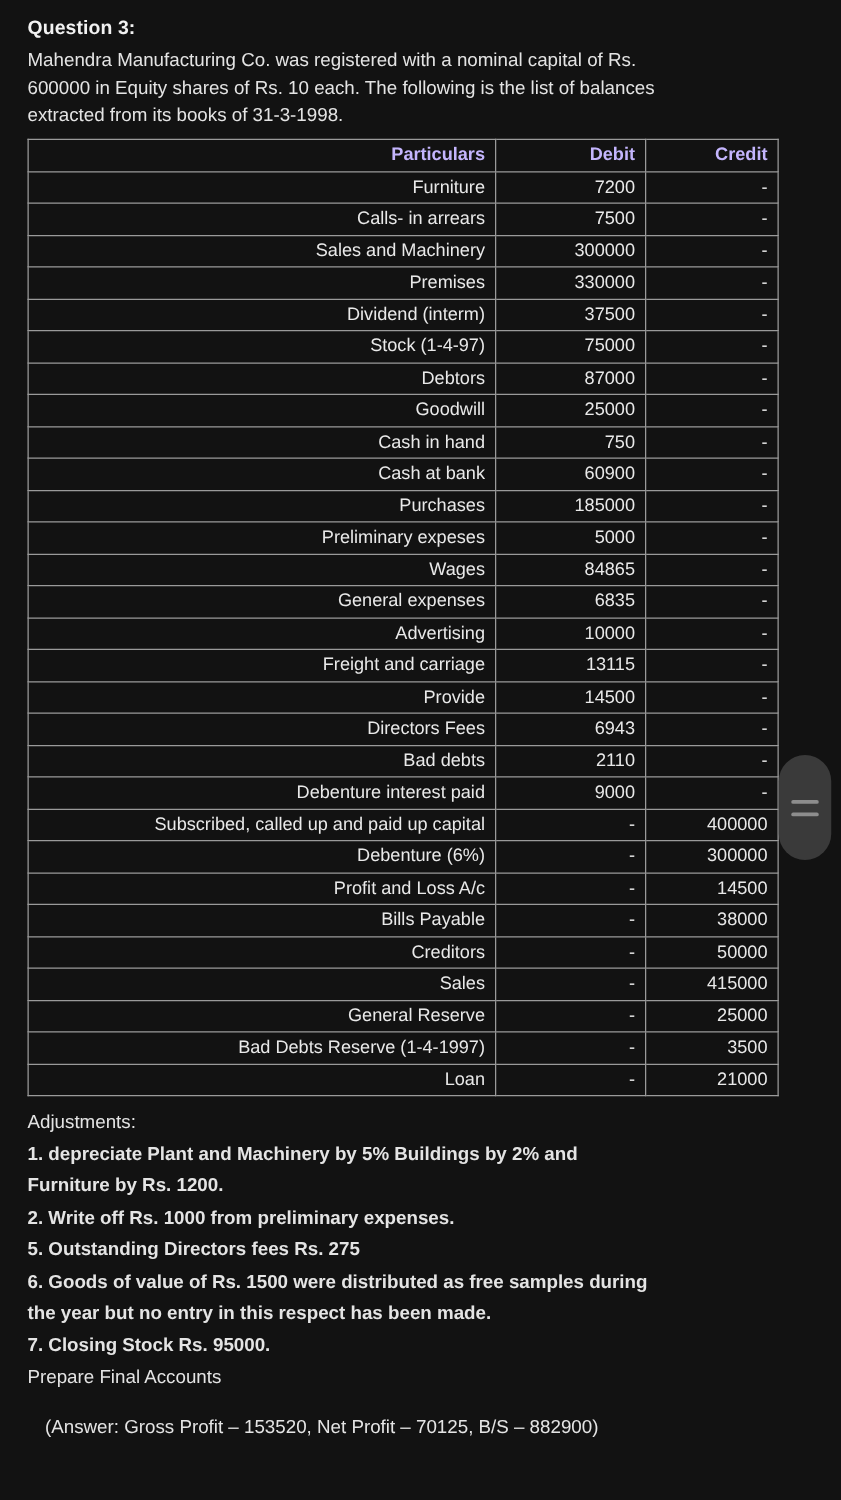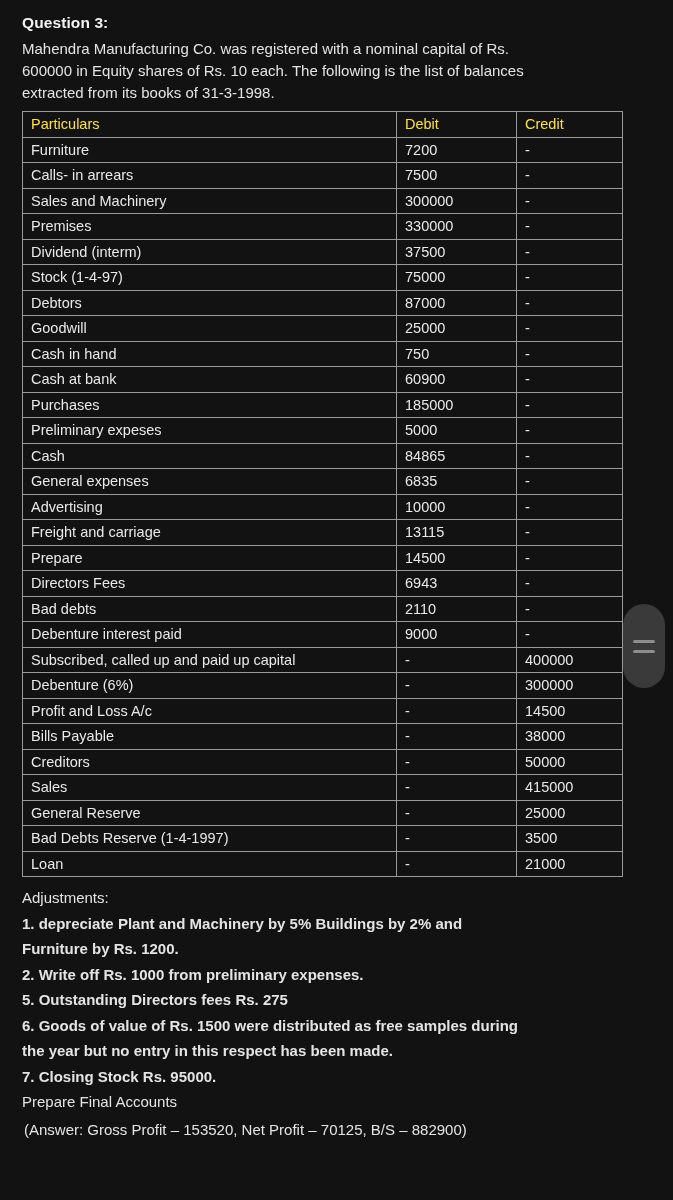--- a/index.html
+++ b/index.html
@@ -55,43 +55,43 @@
     height: 25.5px;
     padding: 0 8px;
     box-sizing: border-box;
     color: #e9e9e9;
     background: #121212;
     line-height: 24px;
     white-space: nowrap;
     overflow: hidden;
   }
   .balances-table th {
-    font-weight: normal;
-    text-align: left;
-    color: #fde047;
+    font-weight: bold;
+    text-align: right;
+    color: #c4b5fd;
   }
   .col-particulars { width: 374px; }
   .col-debit       { width: 120px; }
   .col-credit      { width: 106px; }
 
-  td.particulars-cell { text-align: left; }
-  td.num-cell         { text-align: left; }
+  td.particulars-cell { text-align: right; }
+  td.num-cell         { text-align: right; }
 
   
   .adjust-wrap {
     margin-top: 8px;
     font-size: 15px;
     line-height: 25.5px;
     color: #e4e4e4;
     max-width: 618px;
   }
   .adjust-heading { margin: 0; }
   .adjust-line { margin: 0; font-weight: bold; }
   .prepare-line { margin: 0; }
-  .answer-line { margin: 2px; }
+  .answer-line { margin: 14px; }
 
   
   .drag-handle {
     position: absolute;
     left: 623px;
     top: 604px;
     width: 42px;
     height: 84px;
     border-radius: 21px;
     background: #3a3a3a;
@@ -185,41 +185,41 @@
           <td class="particulars-cell">Purchases</td>
           <td class="num-cell">185000</td>
           <td class="num-cell">-</td>
         </tr>
         <tr>
           <td class="particulars-cell">Preliminary expeses</td>
           <td class="num-cell">5000</td>
           <td class="num-cell">-</td>
         </tr>
         <tr>
-          <td class="particulars-cell">Cash</td>
+          <td class="particulars-cell">Wages</td>
           <td class="num-cell">84865</td>
           <td class="num-cell">-</td>
         </tr>
         <tr>
           <td class="particulars-cell">General expenses</td>
           <td class="num-cell">6835</td>
           <td class="num-cell">-</td>
         </tr>
         <tr>
           <td class="particulars-cell">Advertising</td>
           <td class="num-cell">10000</td>
           <td class="num-cell">-</td>
         </tr>
         <tr>
           <td class="particulars-cell">Freight and carriage</td>
           <td class="num-cell">13115</td>
           <td class="num-cell">-</td>
         </tr>
         <tr>
-          <td class="particulars-cell">Prepare</td>
+          <td class="particulars-cell">Provide</td>
           <td class="num-cell">14500</td>
           <td class="num-cell">-</td>
         </tr>
         <tr>
           <td class="particulars-cell">Directors Fees</td>
           <td class="num-cell">6943</td>
           <td class="num-cell">-</td>
         </tr>
         <tr>
           <td class="particulars-cell">Bad debts</td>

